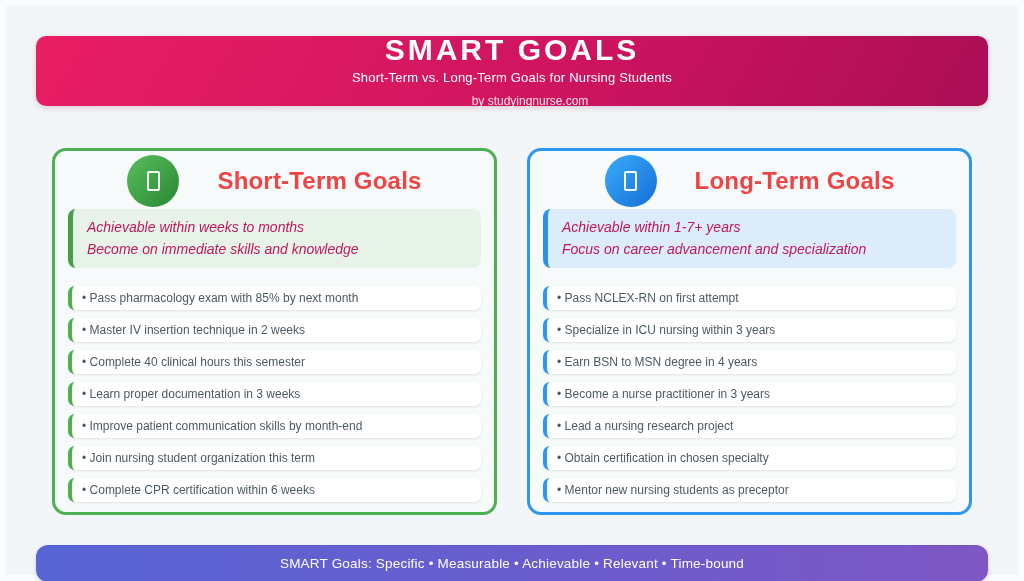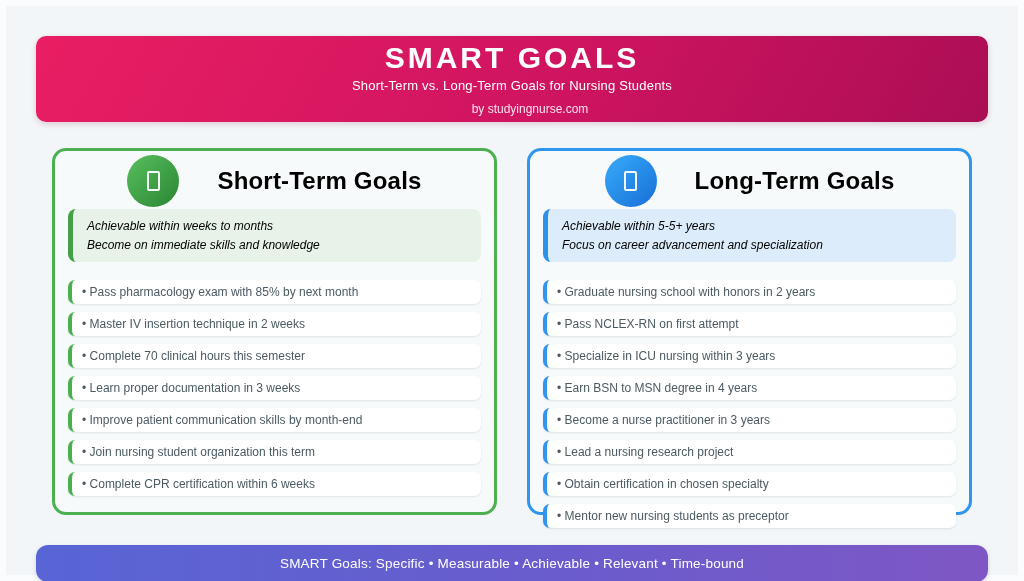--- a/index.html
+++ b/index.html
@@ -6,21 +6,21 @@
   body{
     width:1024px;height:581px;position:relative;overflow:hidden;
     background:#f3f6f8;
     font-family:"Liberation Sans","DejaVu Sans",sans-serif;
   }
   
   .page-edge{position:absolute;inset:0;border:6px solid #fbfcfd;pointer-events:none;}
 
   
   .header-banner{
-    position:absolute;left:36px;top:36px;width:952px;height:86px;
+    position:absolute;left:36px;top:36px;width:952px;height:70px;
     border-radius:10px;
     background:linear-gradient(120deg,#e91e63 0%,#cf1460 55%,#ab0e55 100%);
     display:flex;flex-direction:column;align-items:center;justify-content:center;
     color:#ffffff;text-align:center;
     box-shadow:0 2px 6px rgba(120,10,60,.18);
   }
   .page-title{
     font-size:30px;font-weight:bold;letter-spacing:3px;line-height:1.05;
   }
   .page-subtitle{
@@ -49,26 +49,26 @@
   .icon-badge{
     width:52px;height:52px;border-radius:50%;flex:0 0 auto;
     display:flex;align-items:center;justify-content:center;
   }
   .icon-badge.green{background:linear-gradient(135deg,#4fb456 20%,#2e8b36 90%);}
   .icon-badge.blue{background:linear-gradient(135deg,#31a0f3 20%,#1a74da 90%);}
   .glyph-box{ 
     width:9px;height:16px;border:2px solid rgba(255,255,255,.95);border-radius:2px;
   }
   .card-title{
-    font-size:24px;font-weight:bold;color:#000000;letter-spacing:.2px;
+    font-size:24px;font-weight:bold;color:#ef4444;letter-spacing:.2px;
   }
 
   .card-desc{
     margin-top:1px;border-radius:8px;padding:8px 14px;
-    font-style:italic;font-size:12px;line-height:1.55;color:#000000;
+    font-style:italic;font-size:14px;line-height:1.55;color:#be185d;
   }
   .card-desc.green{background:#e7f3e8;border-left:5px solid #43a047;}
   .card-desc.blue{background:#dcecfa;border-left:5px solid #2e93e8;}
 
   .items{margin-top:18px;}
   .list-item{
     height:24px;display:flex;align-items:center;
     background:#ffffff;border-radius:7px;margin-bottom:8px;
     padding:0 10px;font-size:12px;color:#4b5a62;
     box-shadow:0 1px 2px rgba(16,42,67,.10);
@@ -106,41 +106,40 @@
       </div>
       <div class="card-title">Short-Term Goals</div>
     </div>
     <div class="card-desc green">
       <div>Achievable within weeks to months</div>
       <div>Become on immediate skills and knowledge</div>
     </div>
     <div class="items">
       <div class="list-item">• Pass pharmacology exam with 85% by next month</div>
       <div class="list-item">• Master IV insertion technique in 2 weeks</div>
-      <div class="list-item">• Complete 70 clinical hours this semester</div>
+      <div class="list-item">• Complete 40 clinical hours this semester</div>
       <div class="list-item">• Learn proper documentation in 3 weeks</div>
       <div class="list-item">• Improve patient communication skills by month-end</div>
       <div class="list-item">• Join nursing student organization this term</div>
       <div class="list-item">• Complete CPR certification within 6 weeks</div>
     </div>
   </div>
 
   <div class="goal-card blue">
     <div class="card-header">
       <div class="icon-badge blue">
         <span class="glyph-box"></span>
       </div>
       <div class="card-title">Long-Term Goals</div>
     </div>
     <div class="card-desc blue">
-      <div>Achievable within 5-5+ years</div>
+      <div>Achievable within 1-7+ years</div>
       <div>Focus on career advancement and specialization</div>
     </div>
     <div class="items">
-      <div class="list-item">• Graduate nursing school with honors in 2 years</div>
       <div class="list-item">• Pass NCLEX-RN on first attempt</div>
       <div class="list-item">• Specialize in ICU nursing within 3 years</div>
       <div class="list-item">• Earn BSN to MSN degree in 4 years</div>
       <div class="list-item">• Become a nurse practitioner in 3 years</div>
       <div class="list-item">• Lead a nursing research project</div>
       <div class="list-item">• Obtain certification in chosen specialty</div>
       <div class="list-item">• Mentor new nursing students as preceptor</div>
     </div>
   </div>
 

